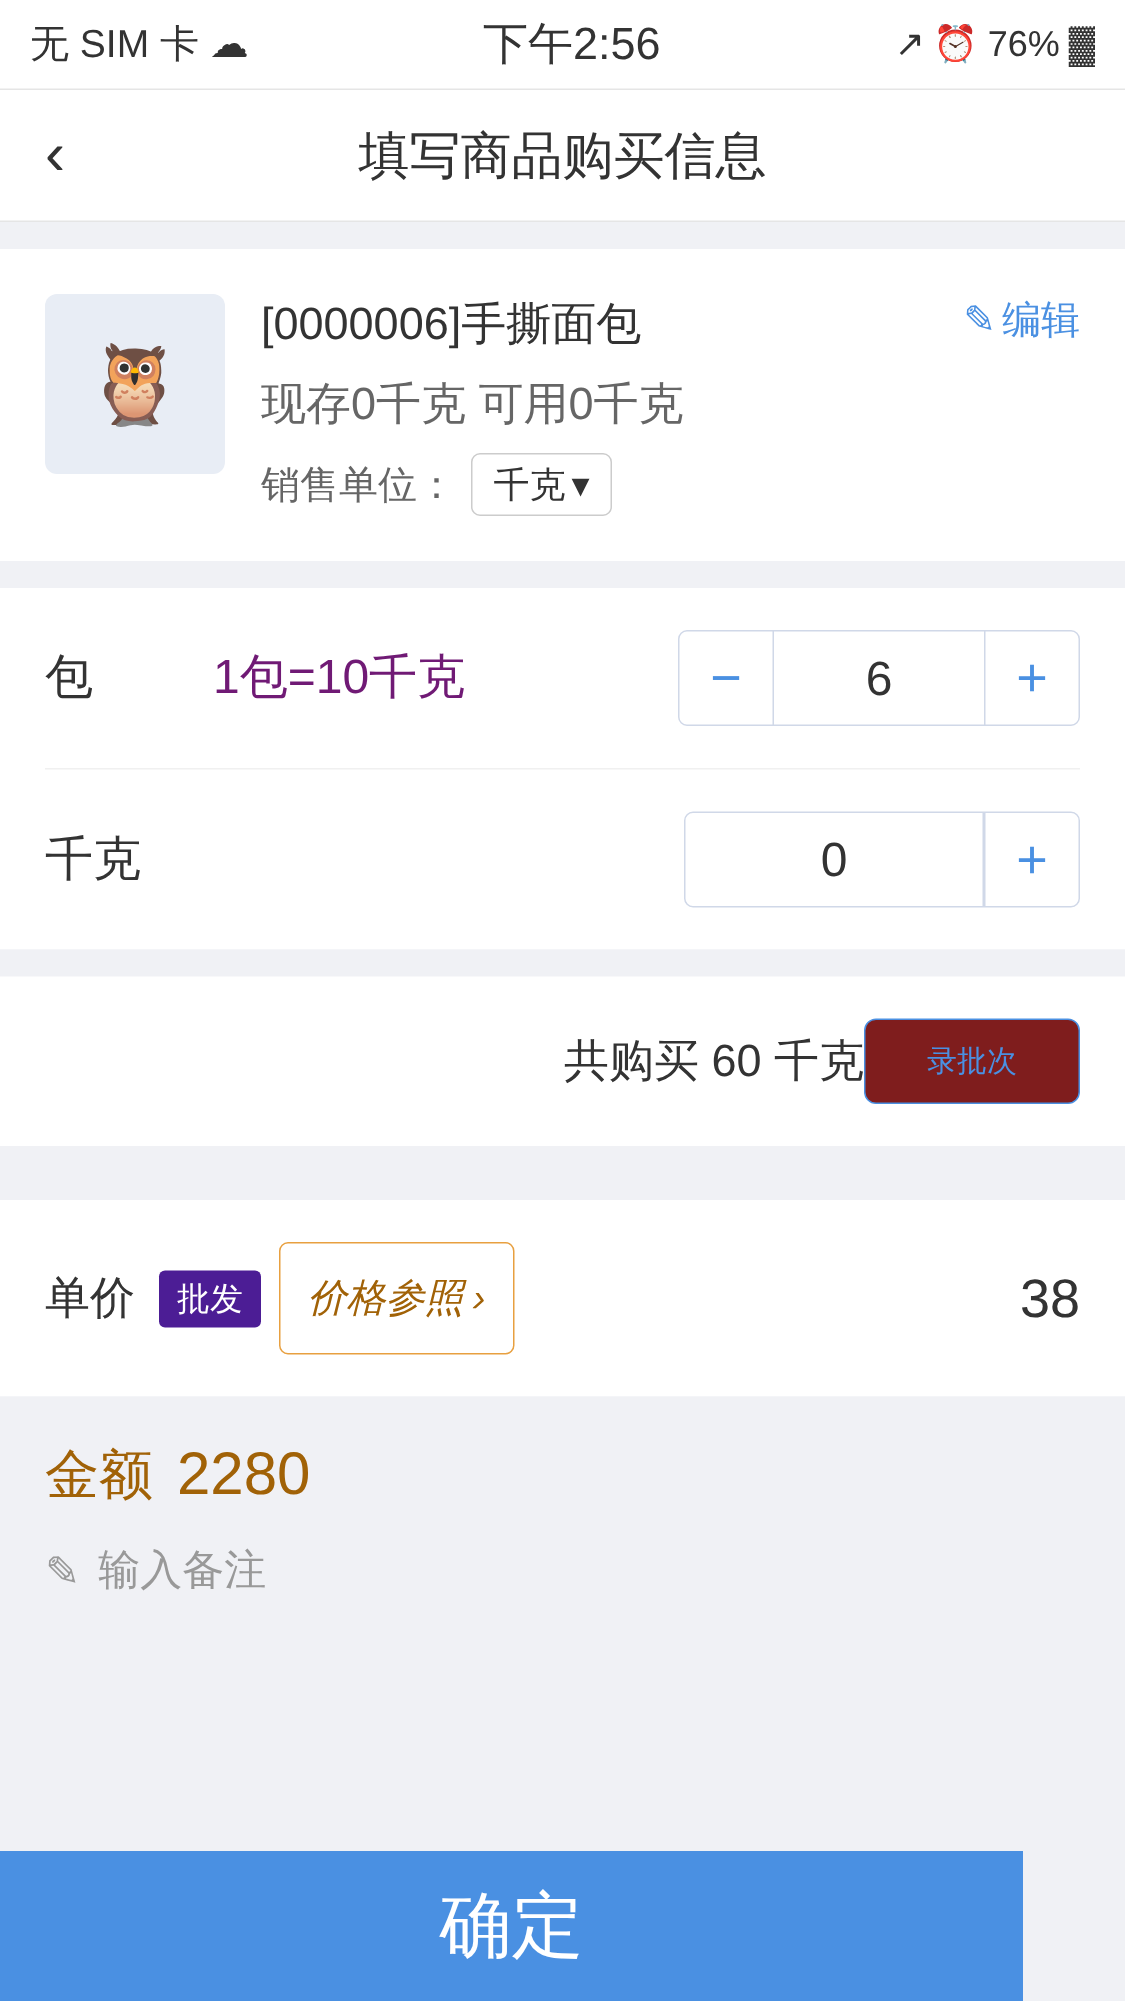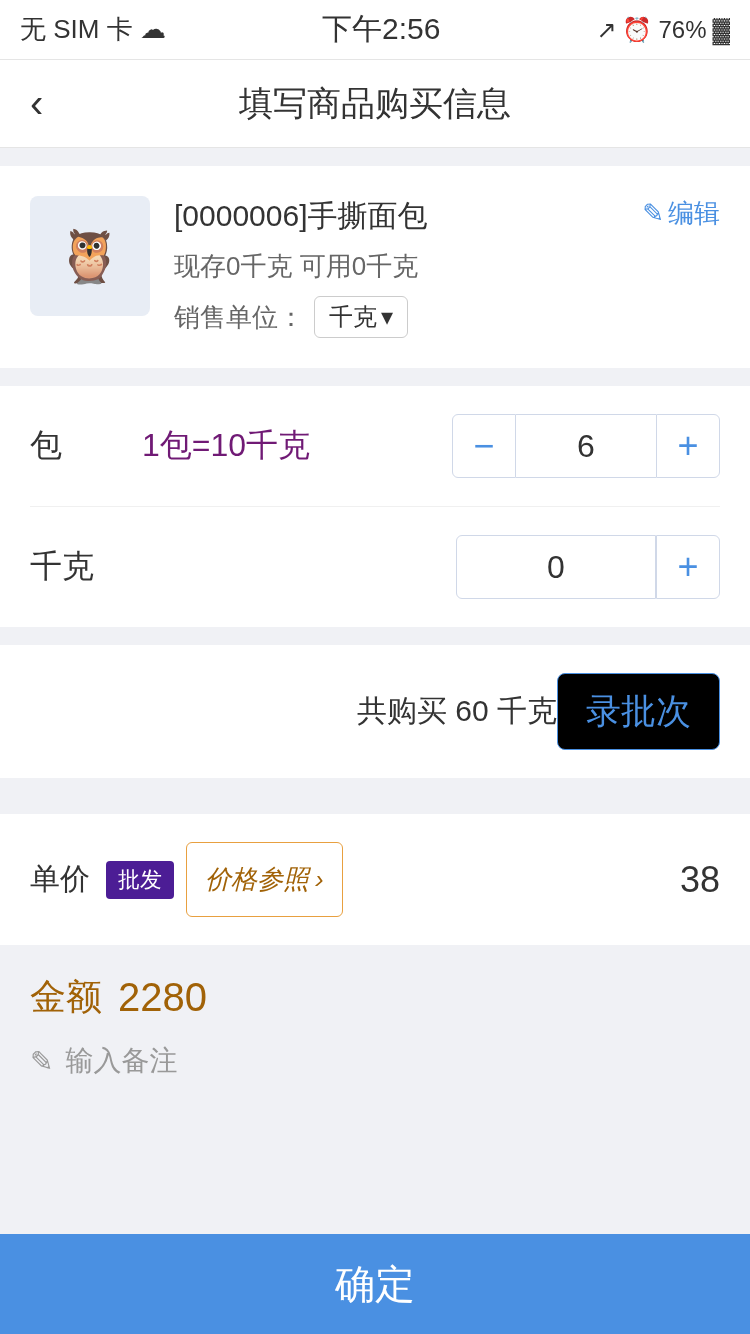--- a/index.html
+++ b/index.html
@@ -73,21 +73,21 @@
       display: flex;
       align-items: center;
       justify-content: center;
       flex-shrink: 0;
     }
     .product-thumb-owl {
       font-size: 52px;
     }
     .product-info { flex: 1; }
     .product-name { font-size: 30px; color: #333; font-weight: 500; margin-bottom: 12px; }
-    .product-stock { font-size: 26px; color: #666; margin-bottom: 12px; }
+    .product-stock { font-size: 30px; color: #666; margin-bottom: 12px; }
     .product-unit-row { display: flex; align-items: center; font-size: 26px; color: #666; }
     .unit-badge {
       margin-left: 10px;
       border: 1px solid #ccc;
       border-radius: 6px;
       padding: 4px 14px;
       font-size: 24px;
       color: #333;
       background: #fff;
       display: flex; align-items: center; gap: 4px;
@@ -182,24 +182,24 @@
       padding: 28px 30px;
       display: flex;
       align-items: center;
       justify-content: flex-end;
       margin-top: 0;
     }
     .summary-text { font-size: 30px; color: #333; }
     .record-batch-btn {
       border: 1px solid #4a90e2;
       border-radius: 8px;
-      padding: 14px 28px;
-      font-size: 35px;
+      padding: 14px 41px;
+      font-size: 20px;
       color: #4a90e2;
-      background: #000000;
+      background: #7f1d1d;
       cursor: pointer;
     }
 
     
     .price-section {
       background: #fff;
       padding: 28px 30px;
       margin-top: 18px;
       display: flex;
       align-items: center;
@@ -250,27 +250,27 @@
       color: #999;
       gap: 12px;
       padding-bottom: 20px;
     }
 
     
     .confirm-btn {
       position: fixed;
       bottom: 0;
       left: 0;
-      width: 750px;
+      width: 682px;
       height: 100px;
       background: #4a90e2;
       display: flex;
       align-items: center;
       justify-content: center;
-      font-size: 40px;
+      font-size: 48px;
       color: #fff;
       cursor: pointer;
       z-index: 100;
     }
 
     
     .main-content {
       padding-bottom: 100px;
     }
   </style>

